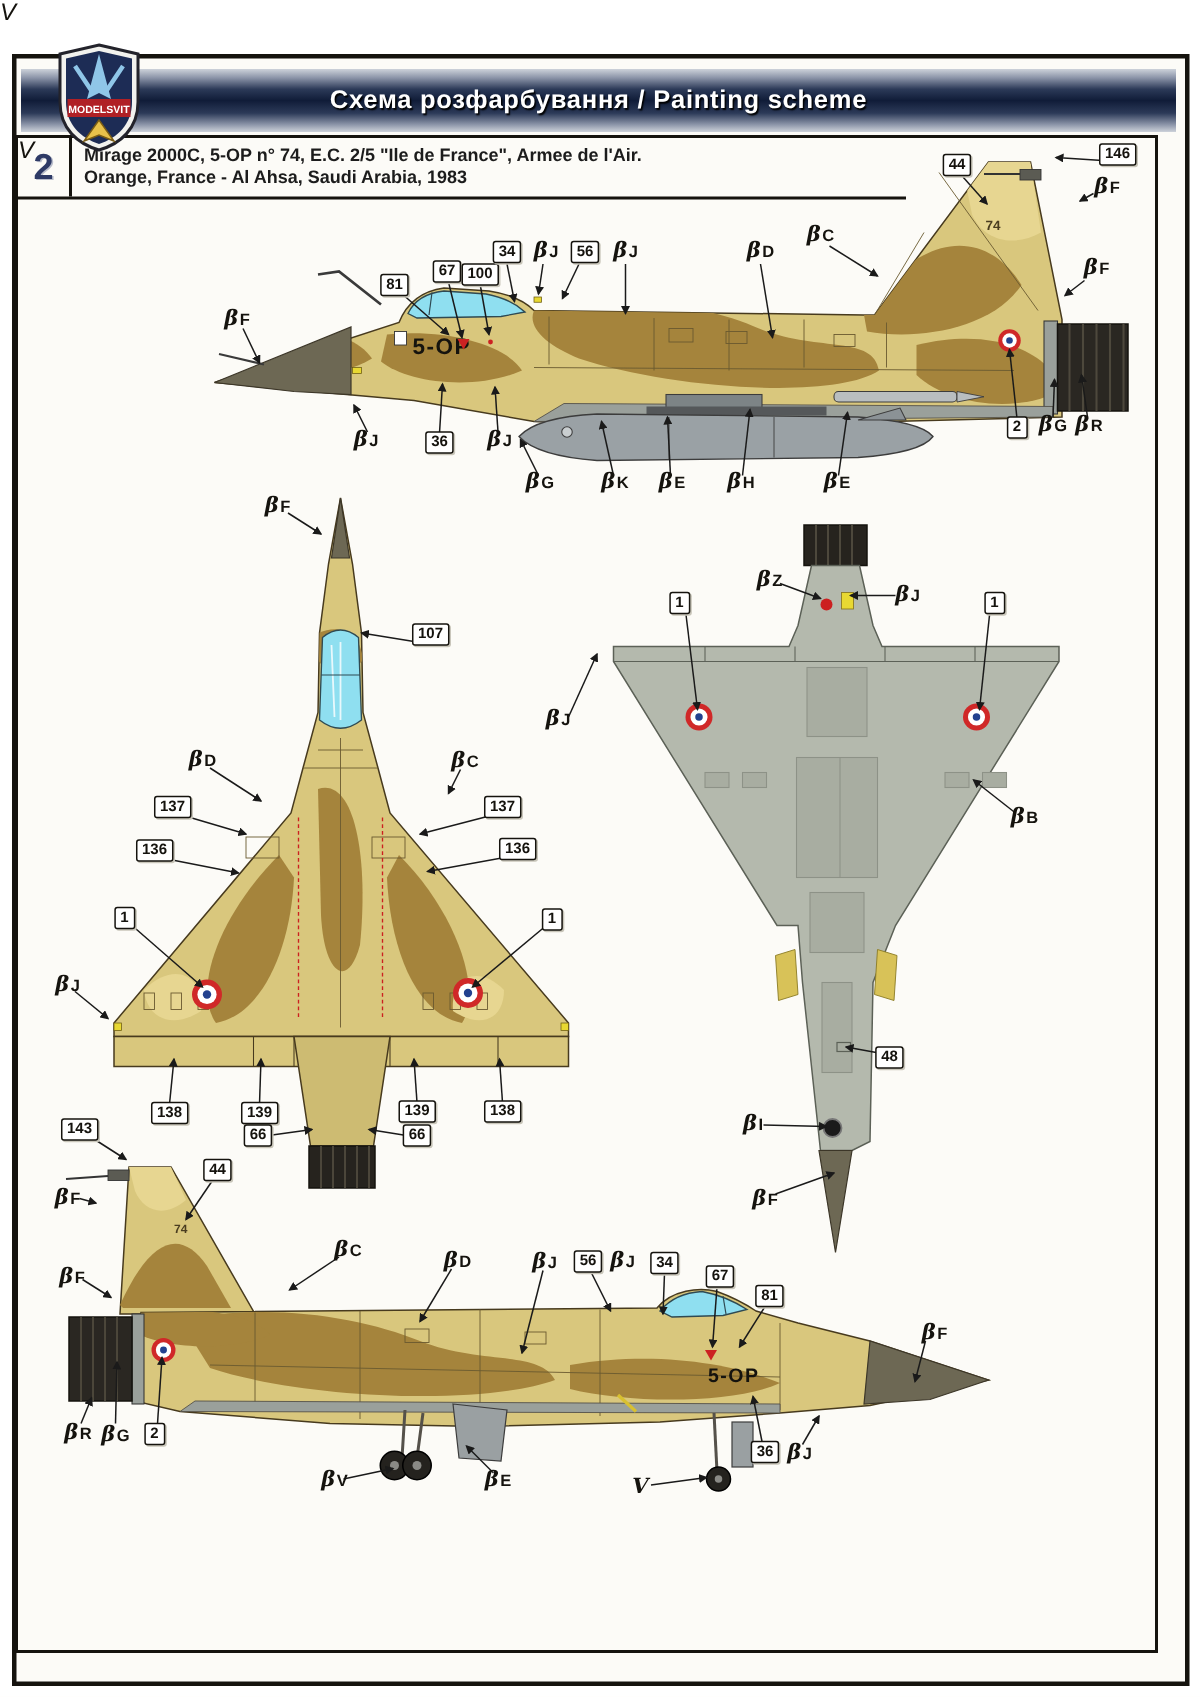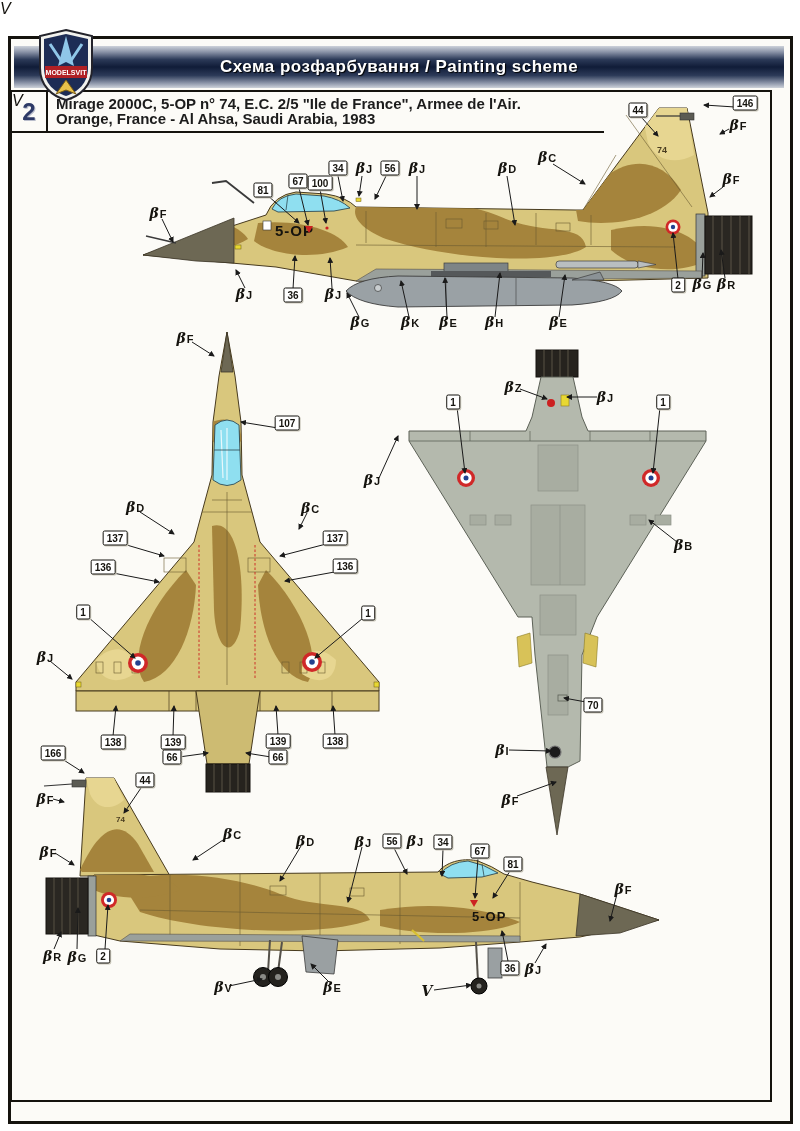--- a/index.html
+++ b/index.html
@@ -10,21 +10,21 @@
     background:linear-gradient(180deg,#cdd2da 0%,#8b94a8 14%,#2c3a58 32%,#101c38 50%,#2c3a58 70%,#8b94a8 88%,#cdd2da 100%);
     display:flex;align-items:center;justify-content:center;}
   .banner-title{color:#ffffff;font-weight:bold;font-size:17px;letter-spacing:.5px;text-shadow:1px 1px 1px #000;}
   .logo{position:absolute;left:36px;top:28px;width:60px;height:74px;z-index:5;}
   
   .content{position:absolute;left:10px;top:90px;width:758px;height:1008px;border:2px solid #15130e;background:transparent;}
   .titlebar{position:absolute;left:0;top:0;width:754px;height:40px;}
   .titlebar-rule{position:absolute;left:0;top:39px;width:592px;height:2px;background:#15130e;}
   .numcell{position:absolute;left:0;top:0;width:34px;height:39px;border-right:2px solid #15130e;display:flex;align-items:center;justify-content:center;}
   .numcell b{font-size:24px;color:#2e3a66;text-shadow:1px 1px 0 #b9bdcb;}
-  .titletext{position:absolute;left:44px;top:4px;font-size:15px;font-weight:bold;line-height:15px;color:#1c1c1c;}
+  .titletext{position:absolute;left:44px;top:4px;font-size:12px;font-weight:bold;line-height:15px;color:#1c1c1c;}
   
   .nc{position:absolute;transform:translate(-50%,-50%);background:#fff;border:1.6px solid #15130e;border-radius:2px;
       padding:0 3px;font-size:10px;line-height:13px;font-weight:bold;z-index:30;box-shadow:1px 1px 0 #c9c6ba;}
   .pc{position:absolute;transform:translate(-50%,-50%);display:flex;align-items:baseline;gap:1px;z-index:30;color:#15130e;}
   .pc .br{font-family:"DejaVu Serif",serif;font-style:italic;font-weight:bold;font-size:14px;line-height:12px;}
   .pc b{font-size:11px;}
   .art{position:absolute;z-index:10;}
   .leaders{position:absolute;left:0;top:0;z-index:20;pointer-events:none;}
   svg text{font-family:"Liberation Sans",sans-serif;}
 </style>
@@ -370,23 +370,23 @@
   <span class="nc" style="left:356px;top:521px">1</span>
   <span class="nc" style="left:101px;top:650px">138</span>
   <span class="nc" style="left:161px;top:650px">139</span>
   <span class="nc" style="left:266px;top:649px">139</span>
   <span class="nc" style="left:323px;top:649px">138</span>
   <span class="nc" style="left:160px;top:665px">66</span>
   <span class="nc" style="left:266px;top:665px">66</span>
 
   <span class="nc" style="left:441px;top:310px">1</span>
   <span class="nc" style="left:651px;top:310px">1</span>
-  <span class="nc" style="left:581px;top:613px">70</span>
-
-  <span class="nc" style="left:41px;top:661px">166</span>
+  <span class="nc" style="left:581px;top:613px">48</span>
+
+  <span class="nc" style="left:41px;top:661px">143</span>
   <span class="nc" style="left:133px;top:688px">44</span>
   <span class="nc" style="left:91px;top:864px">2</span>
   <span class="nc" style="left:380px;top:749px">56</span>
   <span class="nc" style="left:431px;top:750px">34</span>
   <span class="nc" style="left:468px;top:759px">67</span>
   <span class="nc" style="left:501px;top:772px">81</span>
   <span class="nc" style="left:498px;top:876px">36</span>
 
   
   <span class="pc" style="left:146px;top:121px">

